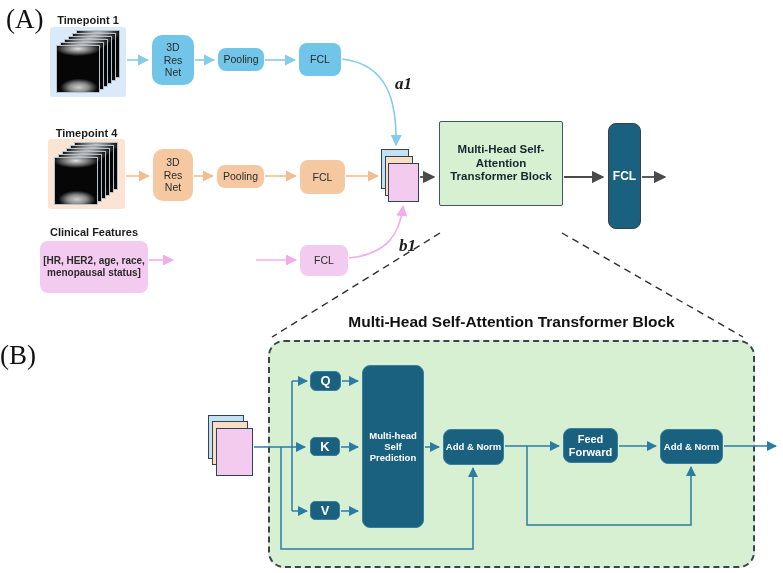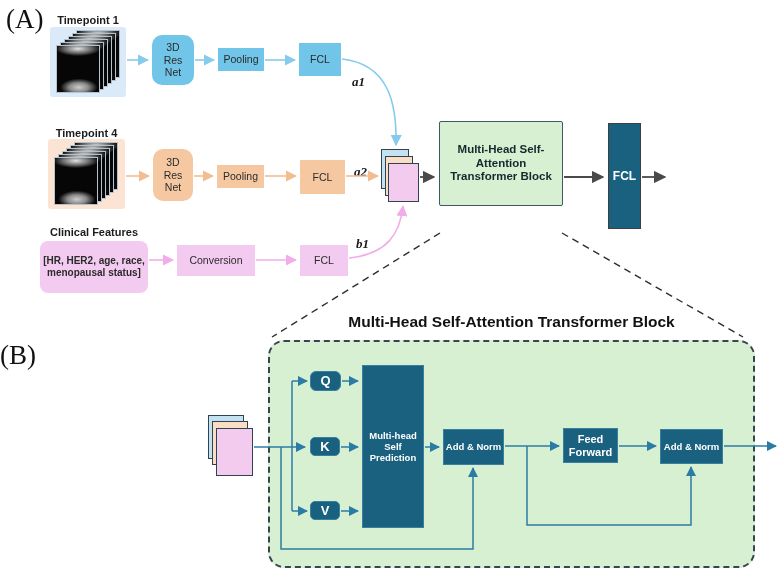--- a/index.html
+++ b/index.html
@@ -1,24 +1,24 @@
 <!DOCTYPE html>
 <html><head>
 <meta charset="utf-8">
 <style>
   html,body{margin:0;padding:0;background:#fff;}
   .canvas{position:relative;width:783px;height:573px;background:#ffffff;overflow:hidden;
           font-family:"Liberation Sans",sans-serif;}
   .abs{position:absolute;}
   .bx{position:absolute;box-sizing:border-box;display:flex;align-items:center;justify-content:center;
-      text-align:center;line-height:1.18;}
+      text-align:center;line-height:1.18;border-radius:8px;}
   .ml{white-space:pre-line;}
   .serifLbl{font-family:"Liberation Serif",serif;font-size:27px;color:#111;}
   .cap{font-size:11px;font-weight:bold;color:#1c1c1c;text-align:center;}
-  .tag{font-family:"Liberation Serif",serif;font-style:italic;font-weight:bold;font-size:13px;color:#1a1a1a;}
+  .tag{font-family:"Liberation Serif",serif;font-style:italic;font-weight:bold;font-size:17px;color:#1a1a1a;margin-left:43px;}
   .blue{background:#71C5E8;color:#2b2b2b;font-size:10.5px;}
   .orange{background:#F6C8A2;color:#2b2b2b;font-size:10.5px;}
   .pink{background:#F4CBF0;color:#2b2b2b;font-size:10.5px;}
   .panel-blue{background:#DAEAF8;border-radius:3px;}
   .panel-orange{background:#FBE4D4;border-radius:3px;}
   .greenbox{background:#D8F0D2;border:1.5px solid #3D5966;border-radius:2px;
             font-weight:bold;font-size:11.5px;color:#18262e;}
   .dark{background:#1A617F;color:#ffffff;font-weight:bold;}
   .darkA{border:1px solid #3f3f3f;}
   .darkB{border:1px solid #37809F;}
@@ -78,21 +78,20 @@
   <div class="bx orange ml" style="left:153px;top:149px;width:40px;height:52px;border-radius:10px">3D
 Res
 Net</div>
   <div class="bx orange" style="left:217px;top:165px;width:47px;height:23px">Pooling</div>
   <div class="bx orange" style="left:300px;top:160px;width:45px;height:34px">FCL</div>
   <div class="abs tag" style="left:354px;top:164px">a2</div>
 
   <div class="abs cap" style="left:40px;top:226px;width:108px">Clinical Features</div>
   <div class="bx pink ml" style="left:40px;top:241px;width:108px;height:52px;border-radius:8px;font-weight:bold;font-size:10px">[HR, HER2, age, race,
 menopausal status]</div>
-  <div class="bx pink" style="left:177px;top:245px;width:78px;height:31px">Conversion</div>
   <div class="bx pink" style="left:300px;top:245px;width:48px;height:31px">FCL</div>
   <div class="abs tag" style="left:356px;top:236px">b1</div>
 
   <div class="sq sq-blue" style="left:381px;top:149px;width:28px;height:40px"></div>
   <div class="sq sq-orange" style="left:385px;top:156px;width:28px;height:40px"></div>
   <div class="sq sq-pink" style="left:388px;top:163px;width:31px;height:39px"></div>
 
   <div class="bx greenbox ml" style="left:439px;top:121px;width:124px;height:85px">Multi-Head Self-Attention
 Transformer Block</div>
 

